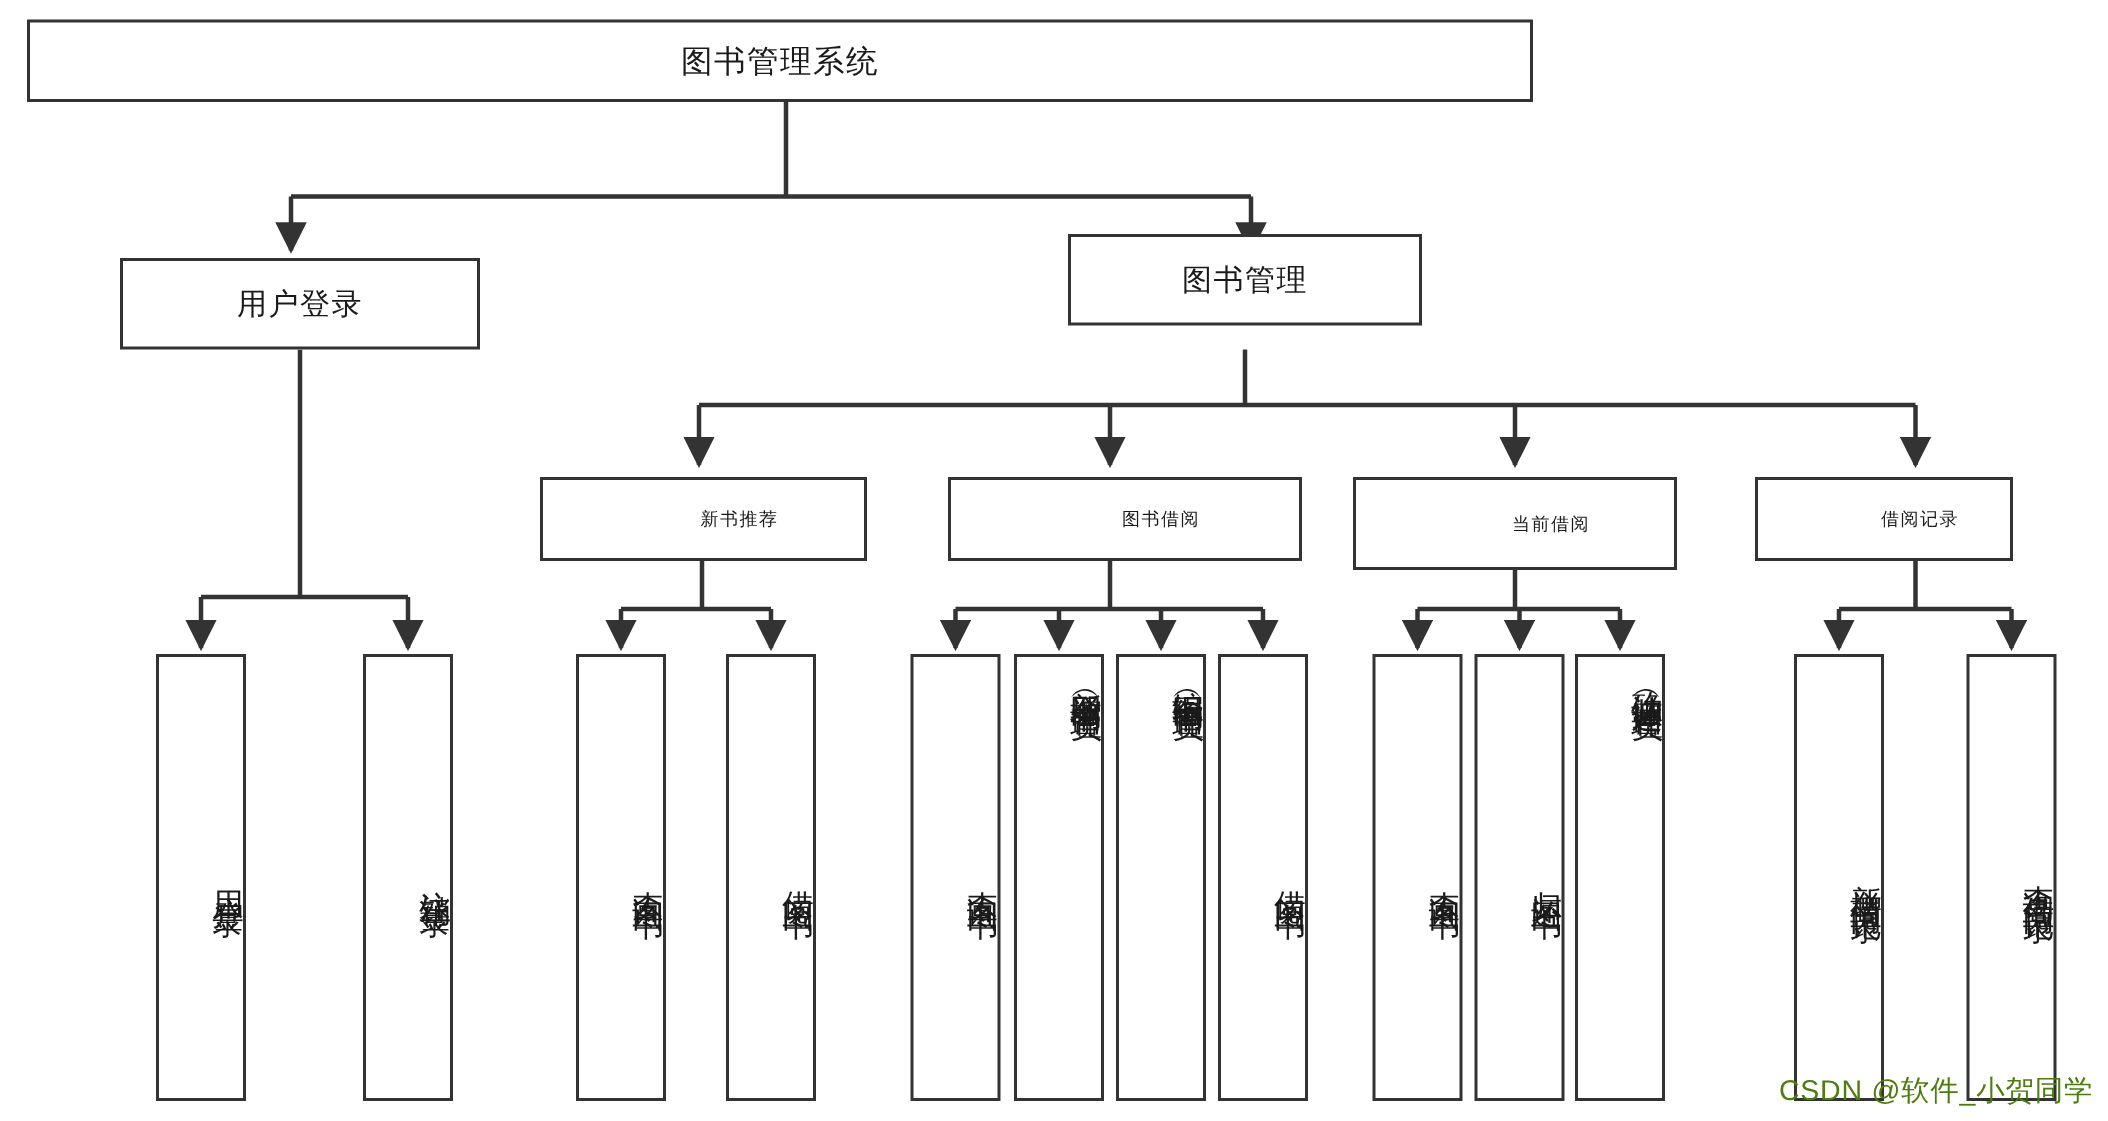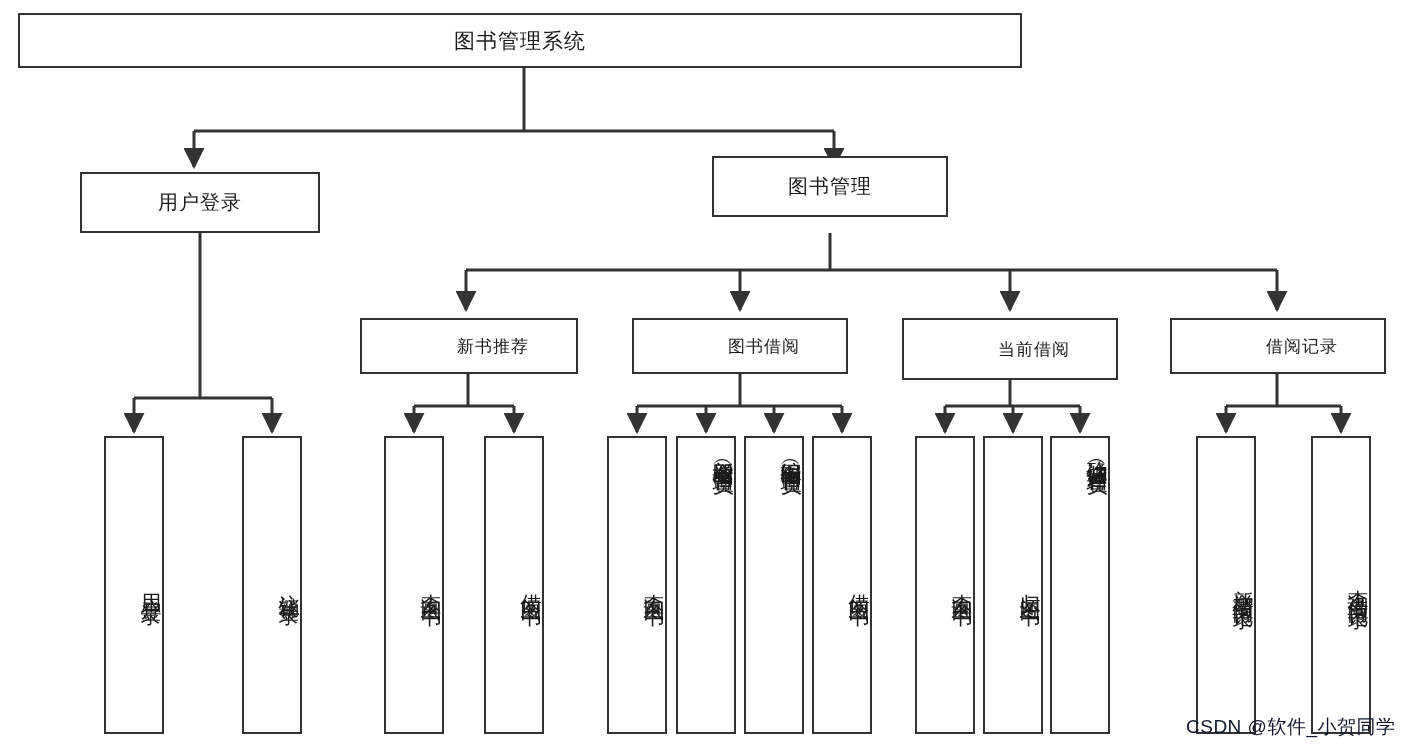--- a/index.html
+++ b/index.html
@@ -38,41 +38,41 @@
     text-align: right;
     letter-spacing: 1px;
   }
   .node.root {
     font-size: 21px;
   }
   .node.level1 {
     font-size: 20px;
   }
   .node.level2 {
-    font-size: 17px;
+    font-size: 12px;
     padding-left: 48px;
   }
   .node.leaf {
     writing-mode: vertical-rl;
     text-orientation: upright;
     font-size: 21px;
     letter-spacing: 4px;
     line-height: 1;
     padding: 6px 0;
     align-items: flex-start;
     justify-content: center;
   }
   .node.leaf.tall-text {
     align-items: flex-start;
     justify-content: flex-start;
     letter-spacing: 2px;
   }
   .watermark {
     position: absolute;
-    color: #0f172a;
+    color: #4d7c0f;
     font-size: 19px;
     letter-spacing: 0.5px;
     white-space: nowrap;
   }
 </style>
 </head>
 <body>
 
 <div id="canvas">
 
@@ -133,27 +133,27 @@
   <div class="node level1" style="left:80px; top:172px; width:240px; height:61px;">
     <span>用户登录</span>
   </div>
   <div class="node level1" style="left:712px; top:156px; width:236px; height:61px;">
     <span>图书管理</span>
   </div>
 
   <div class="node level2" style="left:360px; top:318px; width:218px; height:56px;">
     <span>新书推荐</span>
   </div>
-  <div class="node level2" style="left:632px; top:318px; width:216px; height:56px;">
+  <div class="node level2" style="left:632px; top:318px; width:236px; height:56px;">
     <span>图书借阅</span>
   </div>
   <div class="node level2" style="left:902px; top:318px; width:216px; height:62px;">
     <span>当前借阅</span>
   </div>
-  <div class="node level2" style="left:1170px; top:318px; width:216px; height:56px;">
+  <div class="node level2" style="left:1170px; top:318px; width:172px; height:56px;">
     <span>借阅记录</span>
   </div>
 
   <div class="node leaf" style="left:104px; top:436px; width:60px; height:298px;">
     <span>用户登录</span>
   </div>
   <div class="node leaf" style="left:242px; top:436px; width:60px; height:298px;">
     <span>注销登录</span>
   </div>
 

